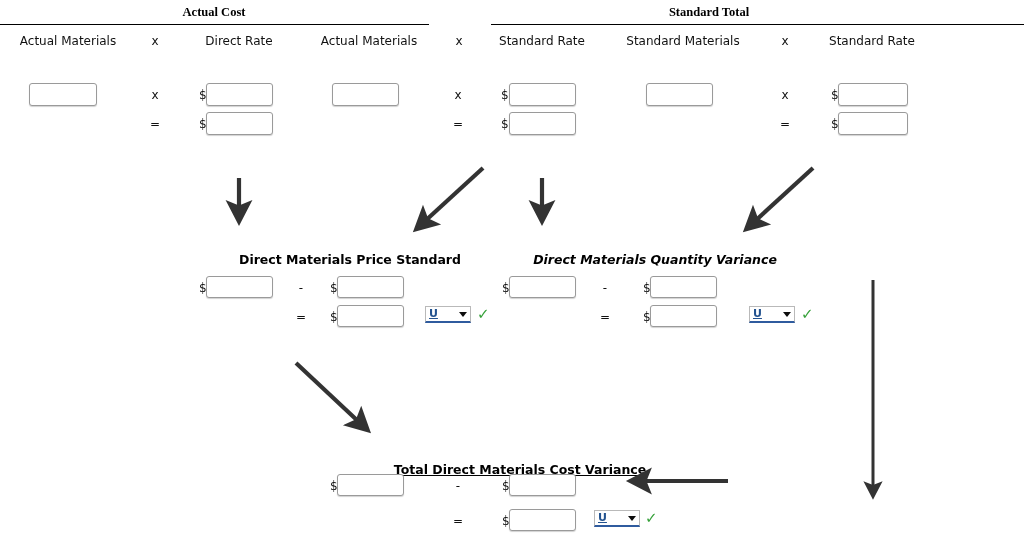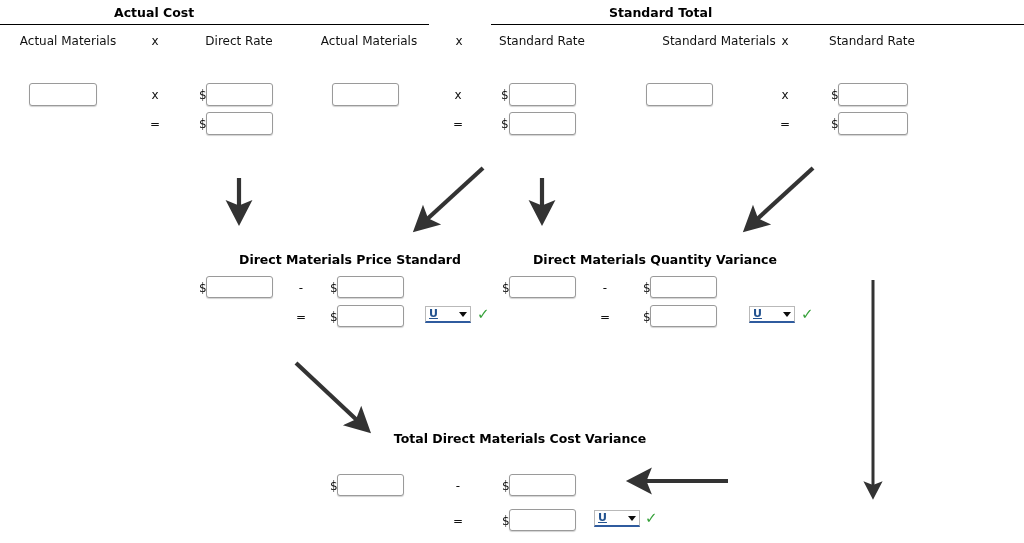--- a/index.html
+++ b/index.html
@@ -16,22 +16,24 @@
     font-size: 12px;
     color: #000000;
     overflow: hidden;
   }
 
   
   .group-title {
     position: absolute;
     font-weight: bold;
     font-size: 12.5px;
+    text-align: center;
     color: #000;
     white-space: nowrap;
+    font-family: Liberation Serif, serif;
   }
   .rule {
     position: absolute;
     height: 0;
     border-top: 1.6px solid #000;
   }
   .col-head {
     position: absolute;
     font-size: 12px;
     text-align: center;
@@ -142,21 +144,21 @@
 
 <div class="rule" style="left:0px; top:24px; width:429px;"></div>
 <div class="rule" style="left:491px; top:24px; width:533px;"></div>
 
 <div class="col-head" style="left:-2px; top:34px; width:140px;">Actual Materials</div>
 <div class="col-head" style="left:125px; top:34px; width:60px;">x</div>
 <div class="col-head" style="left:173px; top:34px; width:132px;">Direct Rate</div>
 <div class="col-head" style="left:301px; top:34px; width:136px;">Actual Materials</div>
 <div class="col-head" style="left:429px; top:34px; width:60px;">x</div>
 <div class="col-head" style="left:476px; top:34px; width:132px;">Standard Rate</div>
-<div class="col-head" style="left:648px; top:34px; width:142px;">Standard Materials</div>
+<div class="col-head" style="left:612px; top:34px; width:142px;">Standard Materials</div>
 <div class="col-head" style="left:755px; top:34px; width:60px;">x</div>
 <div class="col-head" style="left:806px; top:34px; width:132px;">Standard Rate</div>
 
 <input class="ibox" type="text" style="left: 29px; top: 83px; width: 68px; height: 23px;" value="">
 
 <div class="op" style="left:135px; top:88px; width:40px;">x</div>
 <div class="op" style="left:135px; top:117px; width:40px;">=</div>
 
 <div class="dollar" style="left:199px; top:88px;">$</div>
 <input class="ibox" type="text" style="left: 206px; top: 83px; width: 67px; height: 23px;" value="">
@@ -200,42 +202,42 @@
 <div class="dollar" style="left:330px; top:310px;">$</div>
 <input class="ibox" type="text" style="left: 337px; top: 305px; width: 67px; height: 22px;" value="">
 
 <div class="selwrap" style="left:425px; top:306px;">
   <div class="selbox"></div>
   <div class="sel-val">U</div>
   <div class="sel-arrow"></div>
 </div>
 <div class="check" style="left:477px; top:307px;">✓</div>
 
-<div class="sec-title" style="left:490px; top:252px; width:330px;">Direct Materials Quantity Variance</div>
+<div class="sec-title" style="left:490px; top:252px; width:330px;font-style:italic;">Direct Materials Quantity Variance</div>
 
 <div class="dollar" style="left:502px; top:281px;">$</div>
 <input class="ibox" type="text" style="left: 509px; top: 276px; width: 67px; height: 22px;" value="">
 
 <div class="op" style="left:585px; top:281px; width:40px;">-</div>
 <div class="op" style="left:585px; top:310px; width:40px;">=</div>
 
 <div class="dollar" style="left:643px; top:281px;">$</div>
 <input class="ibox" type="text" style="left: 650px; top: 276px; width: 67px; height: 22px;" value="">
 
 <div class="dollar" style="left:643px; top:310px;">$</div>
 <input class="ibox" type="text" style="left: 650px; top: 305px; width: 67px; height: 22px;" value="">
 
 <div class="selwrap" style="left:749px; top:306px;">
   <div class="selbox"></div>
   <div class="sel-val">U</div>
   <div class="sel-arrow"></div>
 </div>
 <div class="check" style="left:801px; top:307px;">✓</div>
 
-<div class="sec-title" style="left:350px; top:431px; width:340px;">Total Direct Materials Cost Variance</div>
+<div class="sec-title" style="left:350px; top:462px; width:340px;text-decoration:underline;">Total Direct Materials Cost Variance</div>
 
 <div class="dollar" style="left:330px; top:479px;">$</div>
 <input class="ibox" type="text" style="left: 337px; top: 474px; width: 67px; height: 22px;" value="">
 
 <div class="op" style="left:438px; top:479px; width:40px;">-</div>
 <div class="op" style="left:438px; top:514px; width:40px;">=</div>
 
 <div class="dollar" style="left:502px; top:479px;">$</div>
 <input class="ibox" type="text" style="left: 509px; top: 474px; width: 67px; height: 22px;" value="">
 

